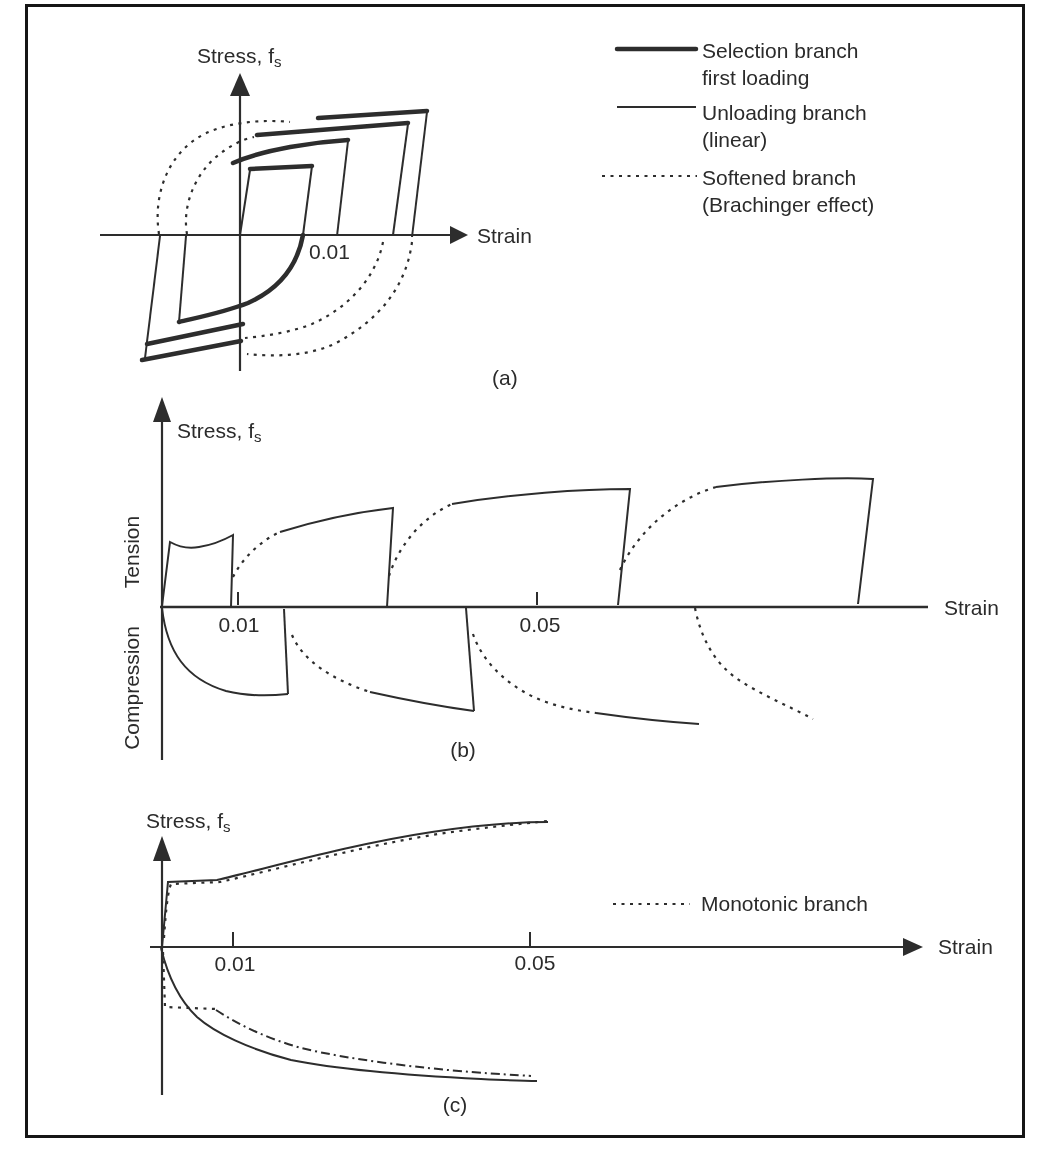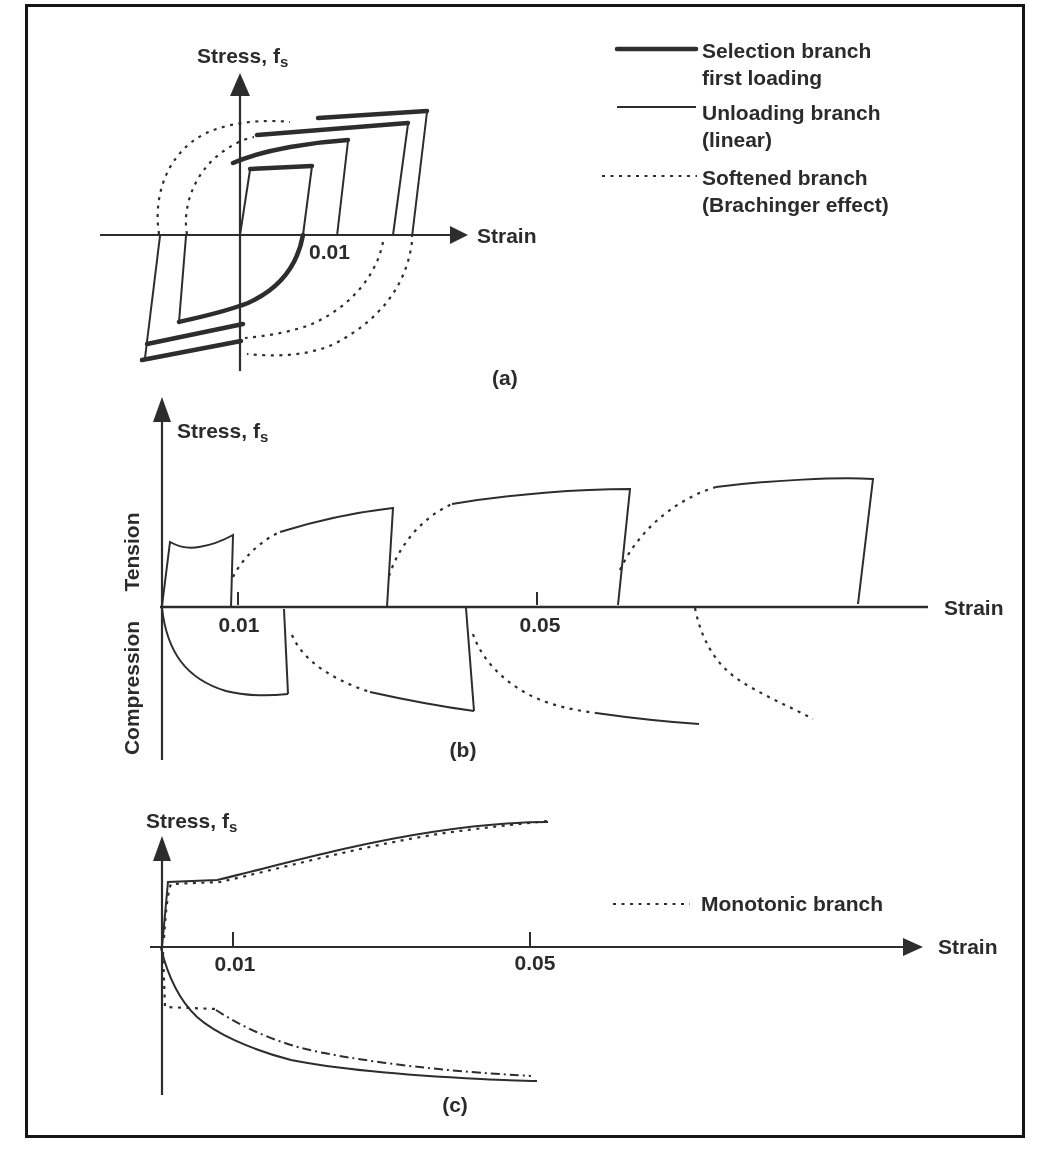--- a/index.html
+++ b/index.html
@@ -1,17 +1,17 @@
 <!DOCTYPE html>
 <html><head>
 <meta charset="utf-8">
 <style>
   html,body{margin:0;padding:0;background:#ffffff;}
   .stage{position:relative;width:1037px;height:1149px;background:#ffffff;overflow:hidden;
-         font-family:"Liberation Sans", sans-serif;font-weight:bold;}
+         font-family:"Liberation Sans", sans-serif;}
   .frame{position:absolute;left:25px;top:4px;width:1000px;height:1134px;
          box-sizing:border-box;border:3px solid #151515;}
   svg{position:absolute;left:0;top:0;}
   svg text{font-family:"Liberation Sans", sans-serif;fill:#2b2b2b;}
   .ink{stroke:#2d2d2d;fill:none;}
   .thin{stroke-width:2;}
   .thick{stroke-width:4.5;stroke-linecap:round;}
   .dot{stroke-width:2.2;stroke-dasharray:3 5.5;}
   .axis{stroke-width:2.2;}
   .axisb{stroke-width:2.6;}

